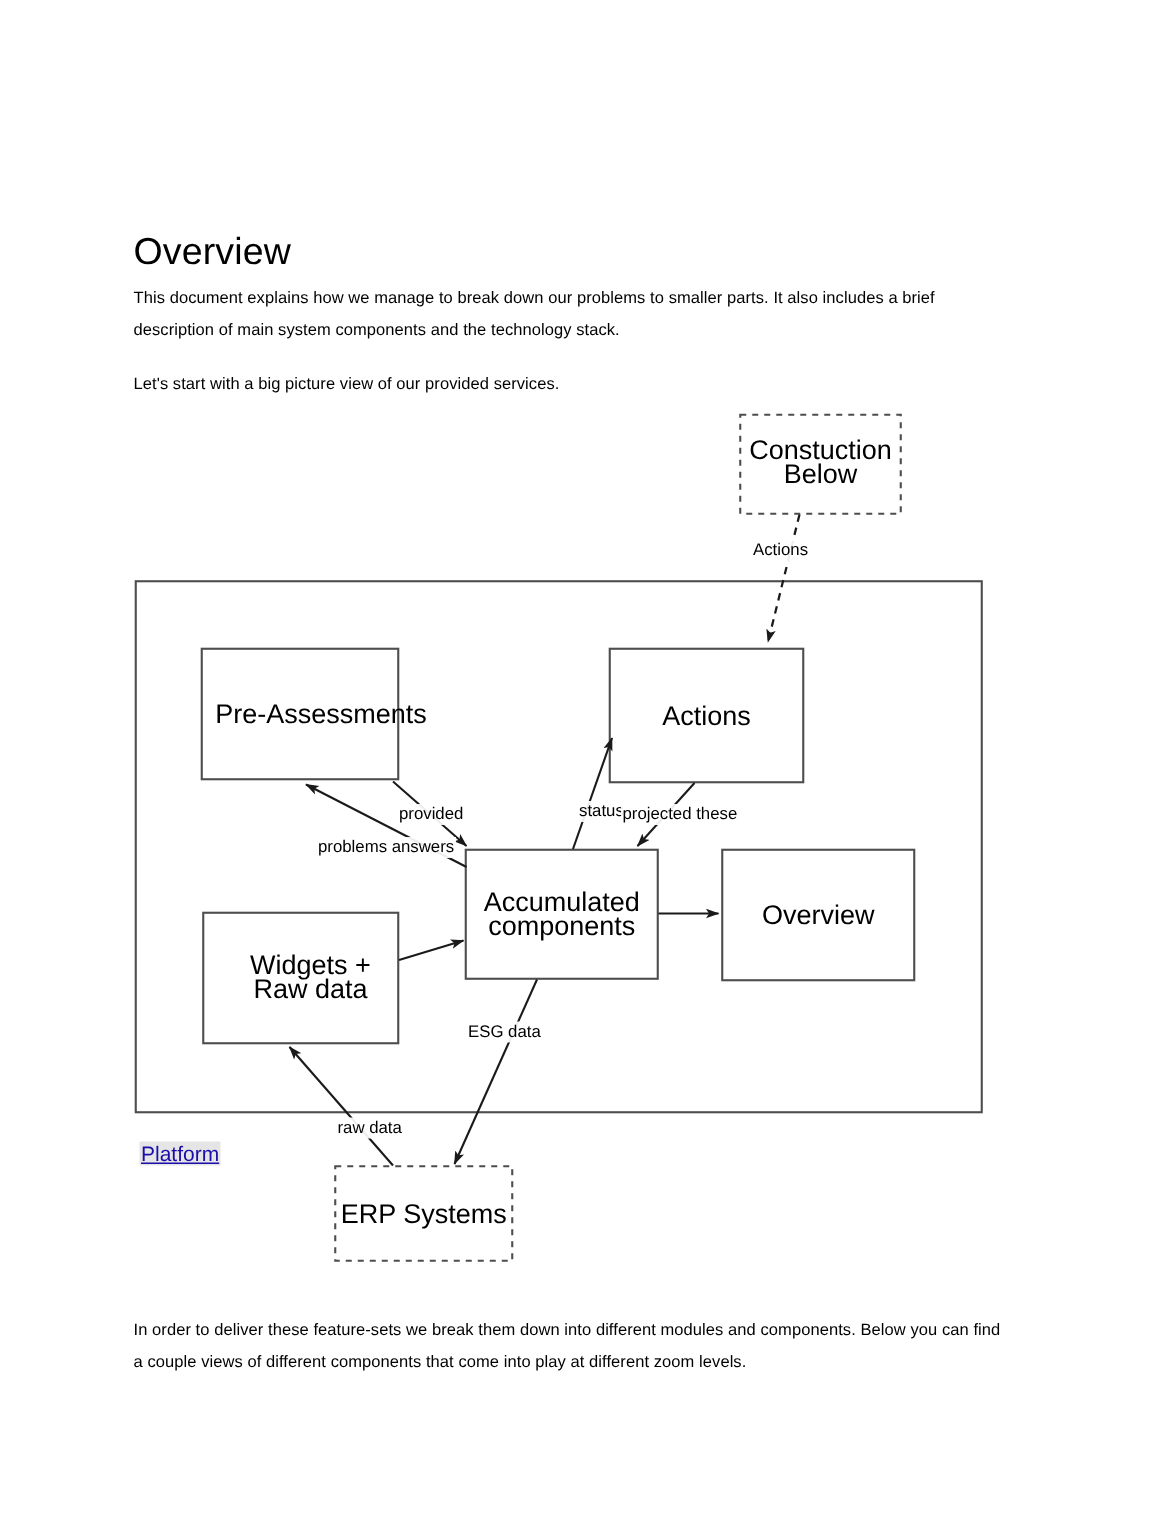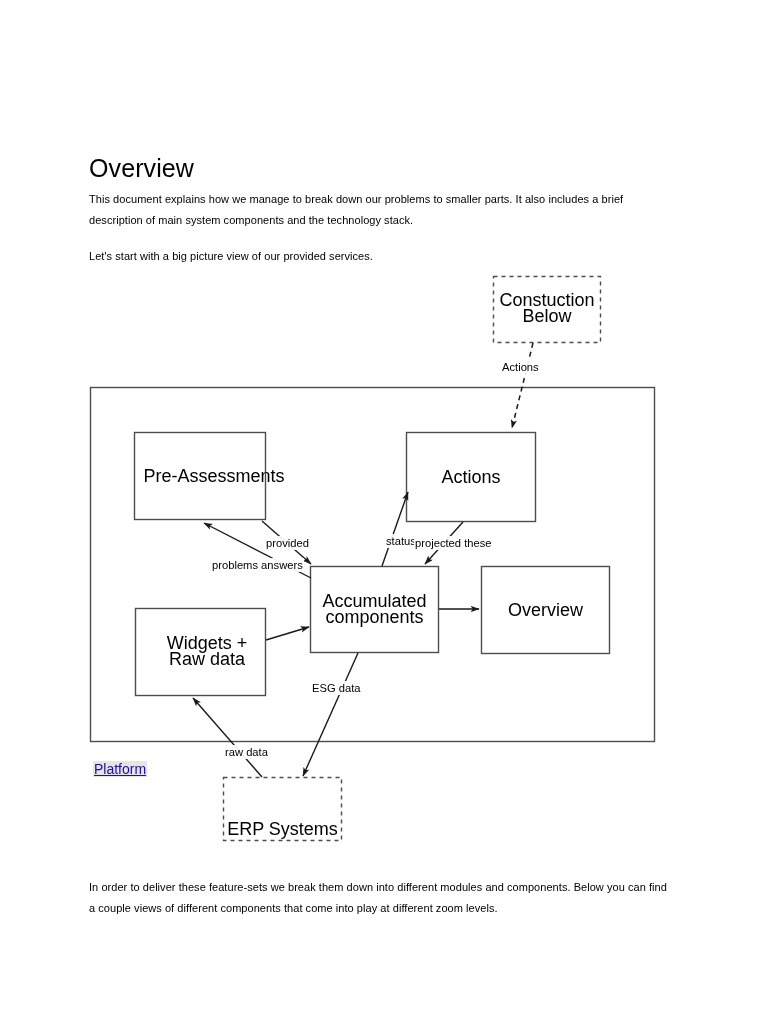--- a/index.html
+++ b/index.html
@@ -166,21 +166,21 @@
       <span>components</span>
     </div>
 
     <div class="box-label" style="left:481px; top:602px; width:129px;">Overview</div>
 
     <div class="box-label" style="left:135px; top:635px; width:144px;">
       <span>Widgets +</span><br>
       <span>Raw data</span>
     </div>
 
-    <div class="box-label" style="left:223px; top:801px; width:119px;margin-top:20px;">ERP Systems</div>
+    <div class="box-label" style="left:223px; top:801px; width:119px;">ERP Systems</div>
 
     <div class="edge-label" style="left:501px; top:360px;">Actions</div>
 
     <div class="edge-label" style="left:265px; top:536px;">provided</div>
 
     <div class="edge-label" style="left:211px; top:558px;">problems answers</div>
 
     <div class="edge-label" style="left:365px; top:534px;margin-left:20px;">status</div>
 
     <div class="edge-label" style="left:414px; top:536px;">projected these</div>

